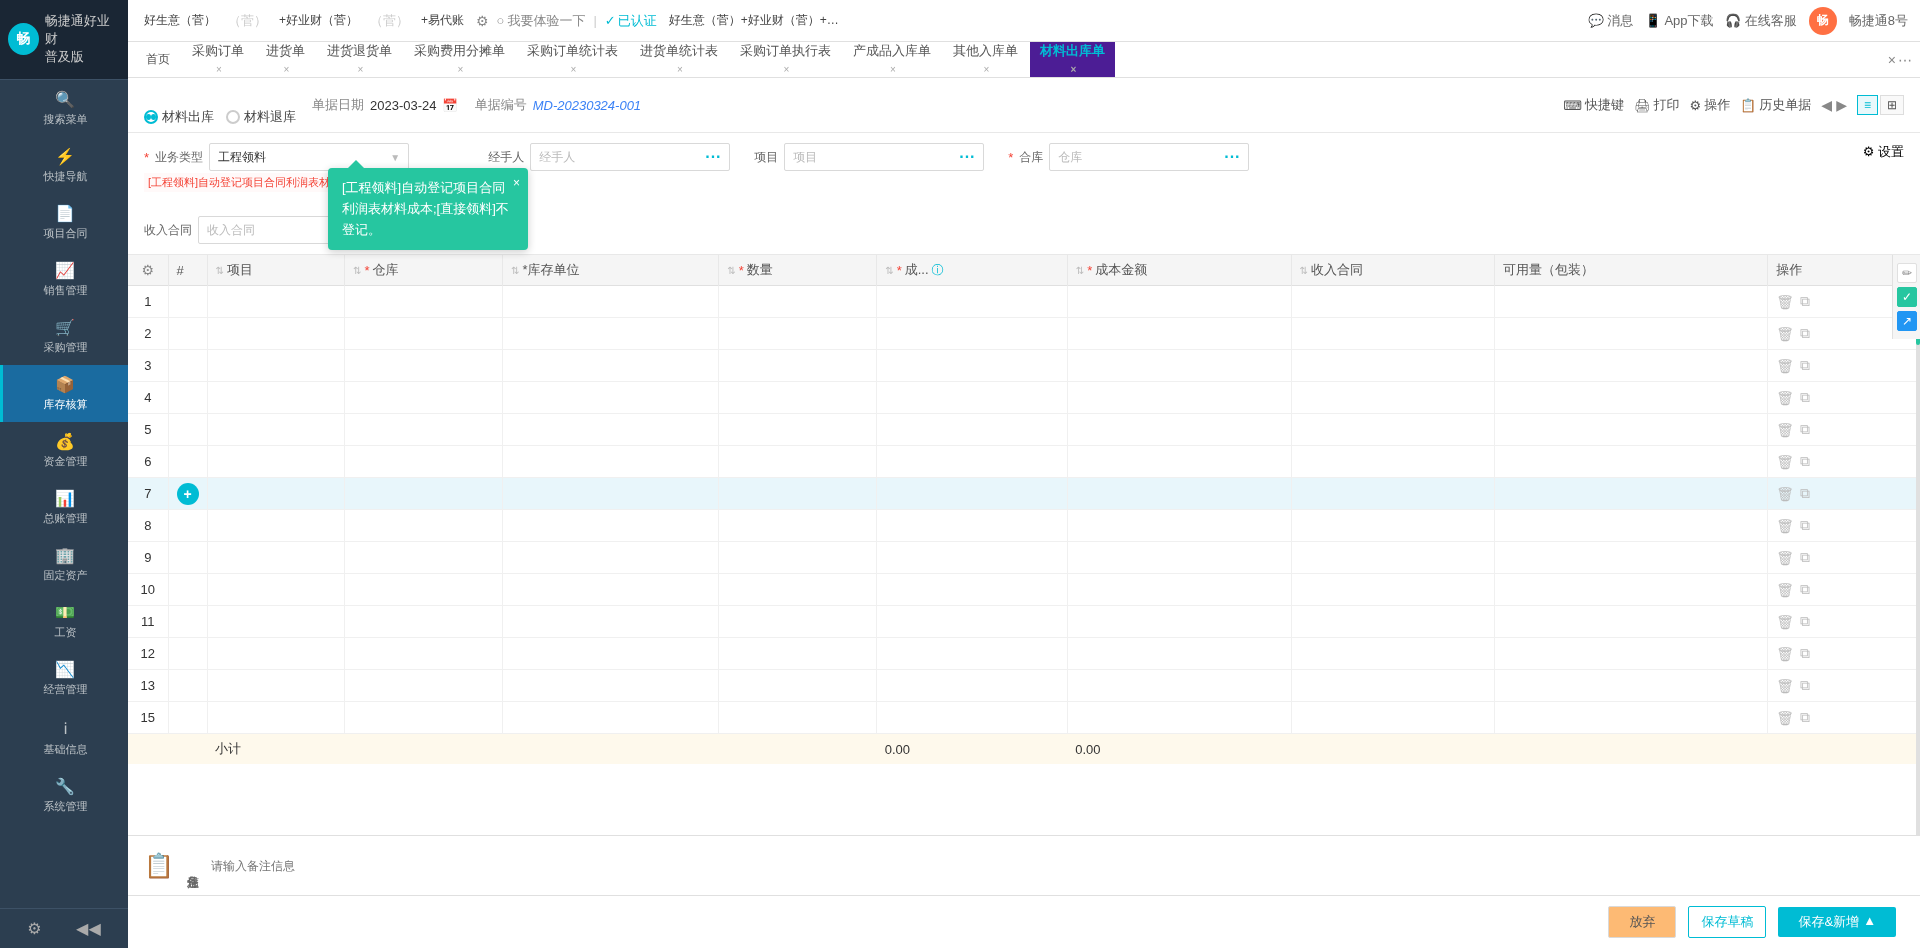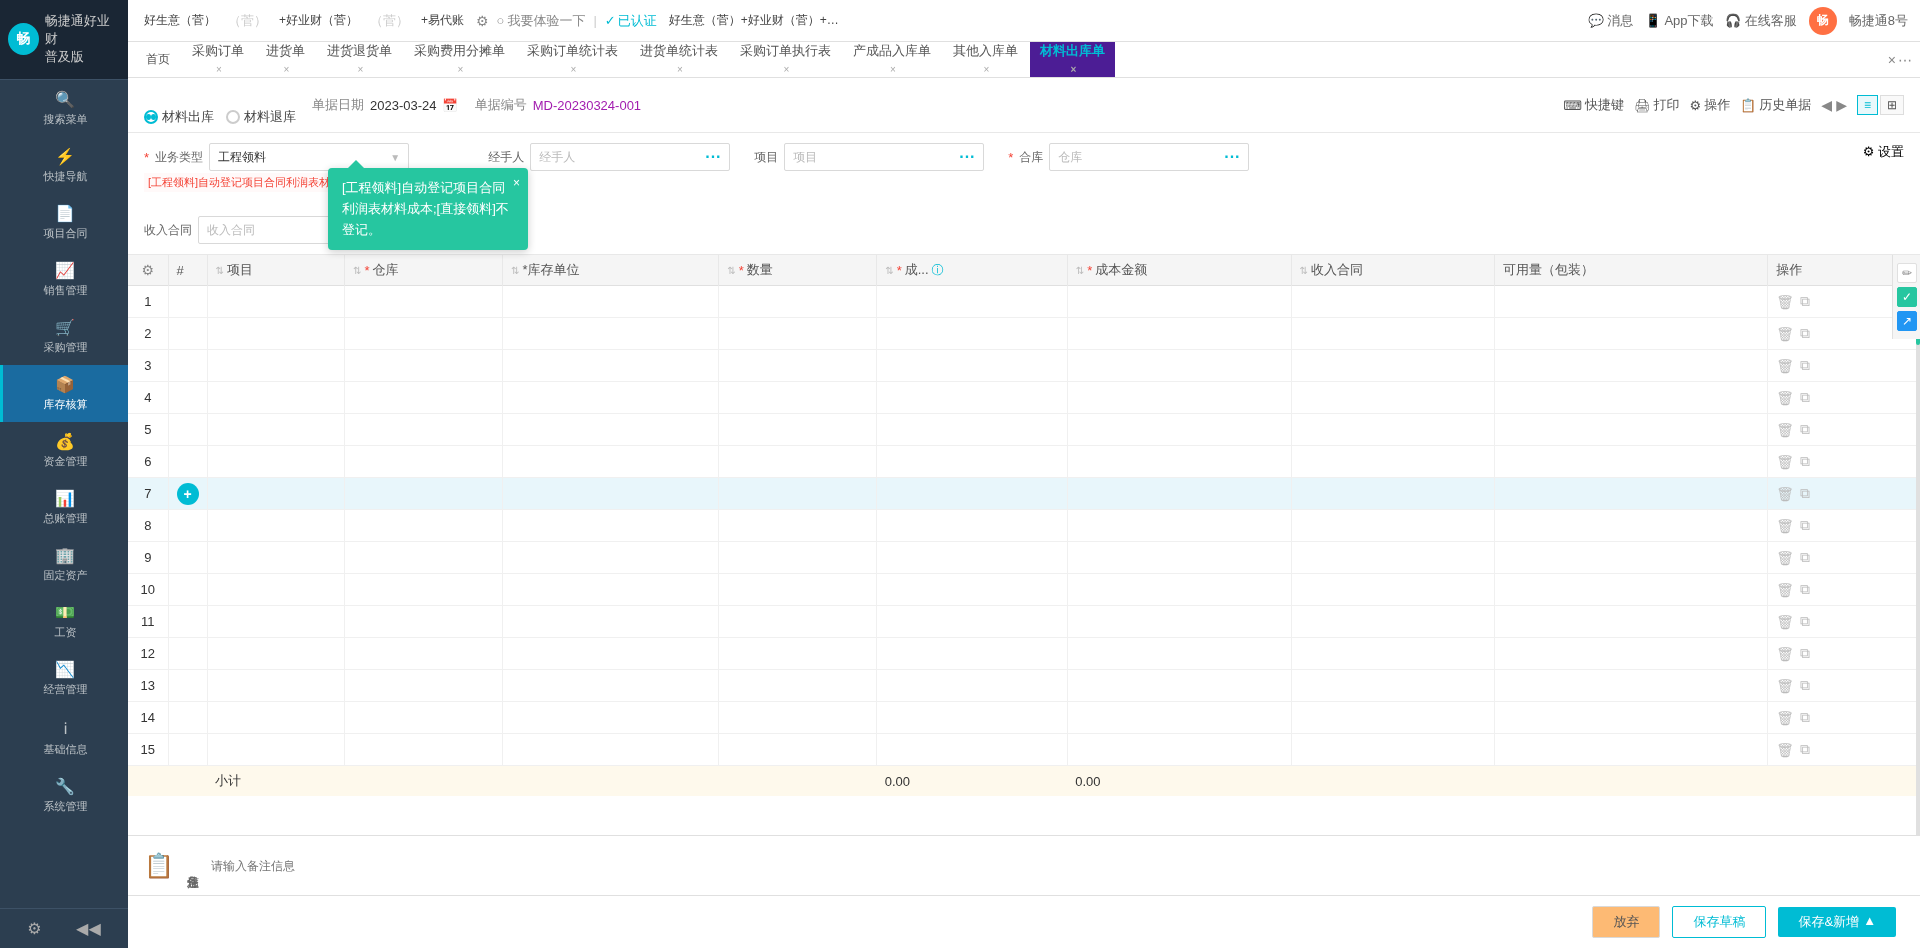--- a/index.html
+++ b/index.html
@@ -169,21 +169,21 @@
       width: 6px; height: 6px;
       border-radius: 50%;
       background: #00bcd4;
     }
     .date-field { display: flex; align-items: center; gap: 6px; font-size: 12px; color: #444; }
     .date-label { color: #888; }
     .date-value { color: #333; font-weight: 500; }
     .calendar-icon { color: #00bcd4; cursor: pointer; }
     .doc-num-field { display: flex; align-items: center; gap: 6px; font-size: 12px; }
     .doc-label { color: #888; text-align: right; }
-    .doc-value { color: #a21caf; }
+    .doc-value { color: #3b82f6; font-style: italic; }
     .sub-toolbar-right { margin-left: auto; display: flex; align-items: center; gap: 10px; font-size: 12px; color: #555; }
     .sub-toolbar-btn { display: flex; align-items: center; gap: 3px; cursor: pointer; }
     .nav-arrows { display: flex; gap: 4px; }
     .nav-arrow { cursor: pointer; color: #888; font-size: 14px; }
     .view-toggle { display: flex; gap: 2px; }
     .view-btn { padding: 2px 6px; border: 1px solid #ddd; cursor: pointer; font-size: 12px; color: #555; background: #f9f9f9; }
     .view-btn.active { background: #e8f8fb; color: #00bcd4; border-color: #00bcd4; }
 
     
     .form-fields {
@@ -370,21 +370,21 @@
     .btn-discard {
       padding: 6px 20px;
       border: 1px solid #d9d9d9;
       background: #fdba74;
       color: #555;
       border-radius: 2px;
       cursor: pointer;
       font-size: 13px;
     }
     .btn-draft {
-      padding: 6px 20px;
+      padding: 6px 12px;
       border: 1px solid #00bcd4;
       background: #fff;
       color: #00bcd4;
       border-radius: 2px;
       cursor: pointer;
       font-size: 13px;
     }
     .btn-save {
       padding: 6px 20px;
       background: #00bcd4;
@@ -965,38 +965,20 @@
       <td></td>
       <td></td>
       <td>
         <div class="action-cell">
           <span class="action-btn">🗑</span>
           <span class="action-btn">⧉</span>
         </div>
       </td>
     </tr>
             <tr>
-      <td class="row-num">14</td>
-      <td class="row-num"></td>
-      <td></td>
-      <td></td>
-      <td></td>
-      <td></td>
-      <td></td>
-      <td></td>
-      <td></td>
-      <td></td>
-      <td>
-        <div class="action-cell">
-          <span class="action-btn">🗑</span>
-          <span class="action-btn">⧉</span>
-        </div>
-      </td>
-    </tr>
-            <tr>
       <td class="row-num">15</td>
       <td class="row-num"></td>
       <td></td>
       <td></td>
       <td></td>
       <td></td>
       <td></td>
       <td></td>
       <td></td>
       <td></td>

